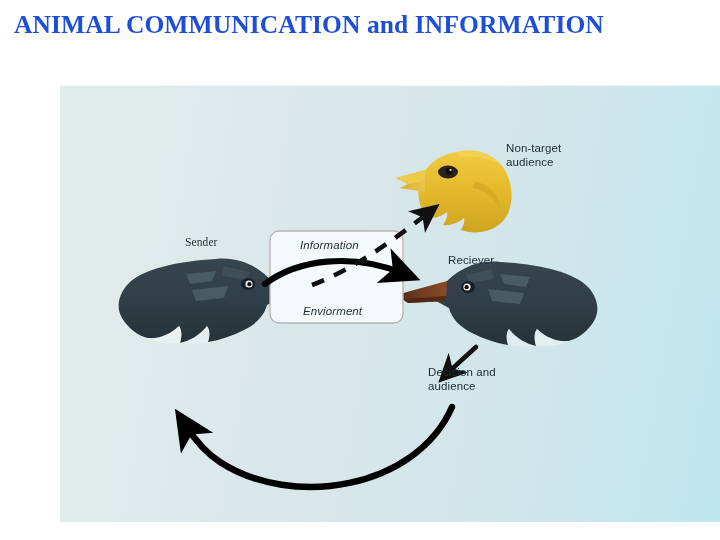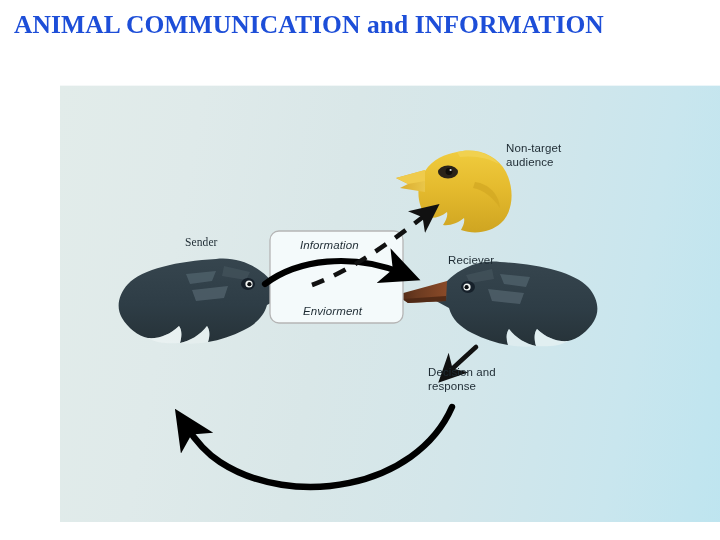--- a/index.html
+++ b/index.html
@@ -214,19 +214,19 @@
   </svg>
 
   <div class="diag-label" id="label-nontarget">Non-target
 audience</div>
 
   <div class="diag-label" id="label-sender">Sender</div>
 
   <div class="diag-label" id="label-receiver">Reciever</div>
 
   <div class="diag-label" id="label-decision">Decision and
-response</div>
+audience</div>
 
   <div class="diag-label" id="label-information">Information</div>
 
   <div class="diag-label" id="label-enviorment">Enviorment</div>
 
 </div>
 
 </body></html>

